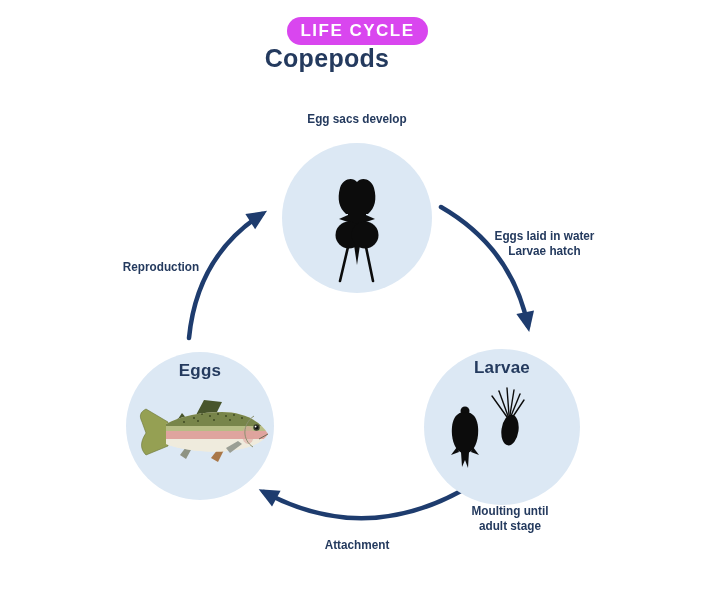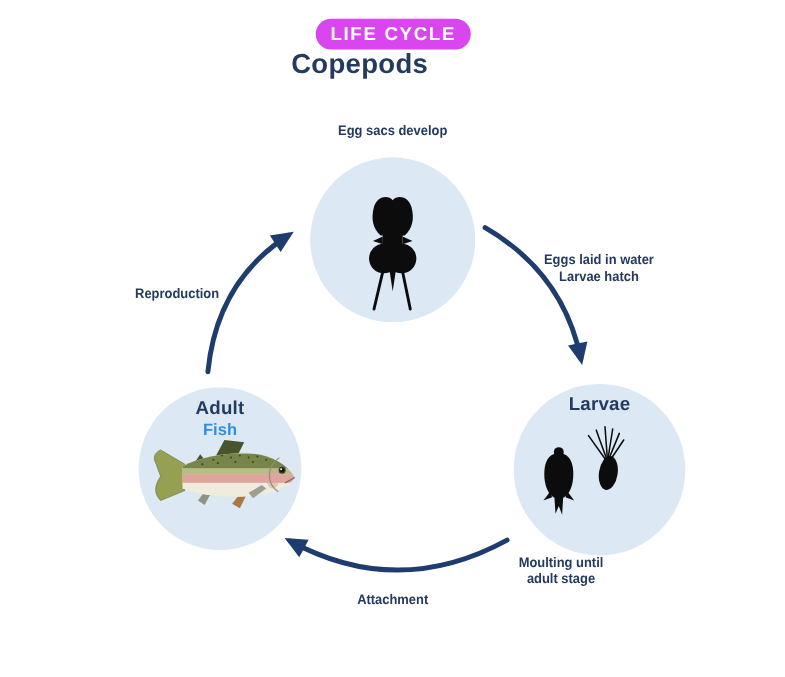--- a/index.html
+++ b/index.html
@@ -6,21 +6,21 @@
   .canvas{position:relative;width:714px;height:615px;background:#ffffff;overflow:hidden;
           font-family:"Liberation Sans",sans-serif;}
   .badge{position:absolute;left:287px;top:17px;width:141px;height:28px;border-radius:14px;
          background:#d946ef;color:#ffffff;font-size:17px;font-weight:700;letter-spacing:1.5px;
          text-align:center;line-height:28px;}
   .title{position:absolute;left:0;top:44px;width:654px;margin:0;text-align:center;
          font-size:25px;font-weight:700;color:#243a5e;letter-spacing:.3px;}
   .arrows{position:absolute;left:0;top:0;}
   .node{position:absolute;border-radius:50%;background:#dce8f4;text-align:center;}
   .node-adult{left:282px;top:143px;width:150px;height:150px;}
-  .node-larvae{left:467px;top:349px;width:156px;height:156px;}
+  .node-larvae{left:424px;top:349px;width:156px;height:156px;}
   .node-host{left:126px;top:352px;width:148px;height:148px;}
   .node-title{position:relative;z-index:2;font-size:17px;font-weight:700;color:#243a5e;
               padding-top:9px;letter-spacing:.2px;}
   .node-sub{position:relative;z-index:2;font-size:15px;font-weight:700;color:#2e8fe0;margin-top:1px;}
   .node svg{position:absolute;left:0;top:0;z-index:1;}
   .annot{position:absolute;font-weight:700;font-size:12.5px;color:#243a5e;text-align:center;
          line-height:15px;transform:scaleX(.94);}
   .annot-eggsacs{left:257px;top:112px;width:200px;}
   .annot-eggslaid{left:452px;top:229px;width:185px;}
   .annot-repro{left:76px;top:260px;width:170px;}
@@ -103,22 +103,21 @@
           <path d="M85,66 L83,39"></path>
           <path d="M86,66 L90,41"></path>
           <path d="M87,67 L96,45"></path>
           <path d="M88,69 L100,51"></path>
         </g>
       </g>
     </svg>
   </div>
 
   <div class="node node-host">
-    <div class="node-title">Adult</div>
-    <div class="node-sub">Fish</div>
+    <div class="node-title">Eggs</div>
     <svg width="148" height="148" viewBox="0 0 148 148">
       <defs>
         <clipPath id="fb">
           <path d="M142,82 C134,68 116,60 96,60 C76,60 54,64 40,72 L40,92 C56,98 80,101 102,99 C120,97 136,92 142,82 Z"></path>
         </clipPath>
       </defs>
 
       <path d="M42,70 L20,57 C14,60 13,64 16,70 L20,81 C14,90 14,97 20,103 L42,94 Z" fill="#95a053" stroke="#6a7435" stroke-width="0.6"></path>
 
       <path d="M70,63 L78,48 L96,50 L90,62 Z" fill="#48552c"></path>

